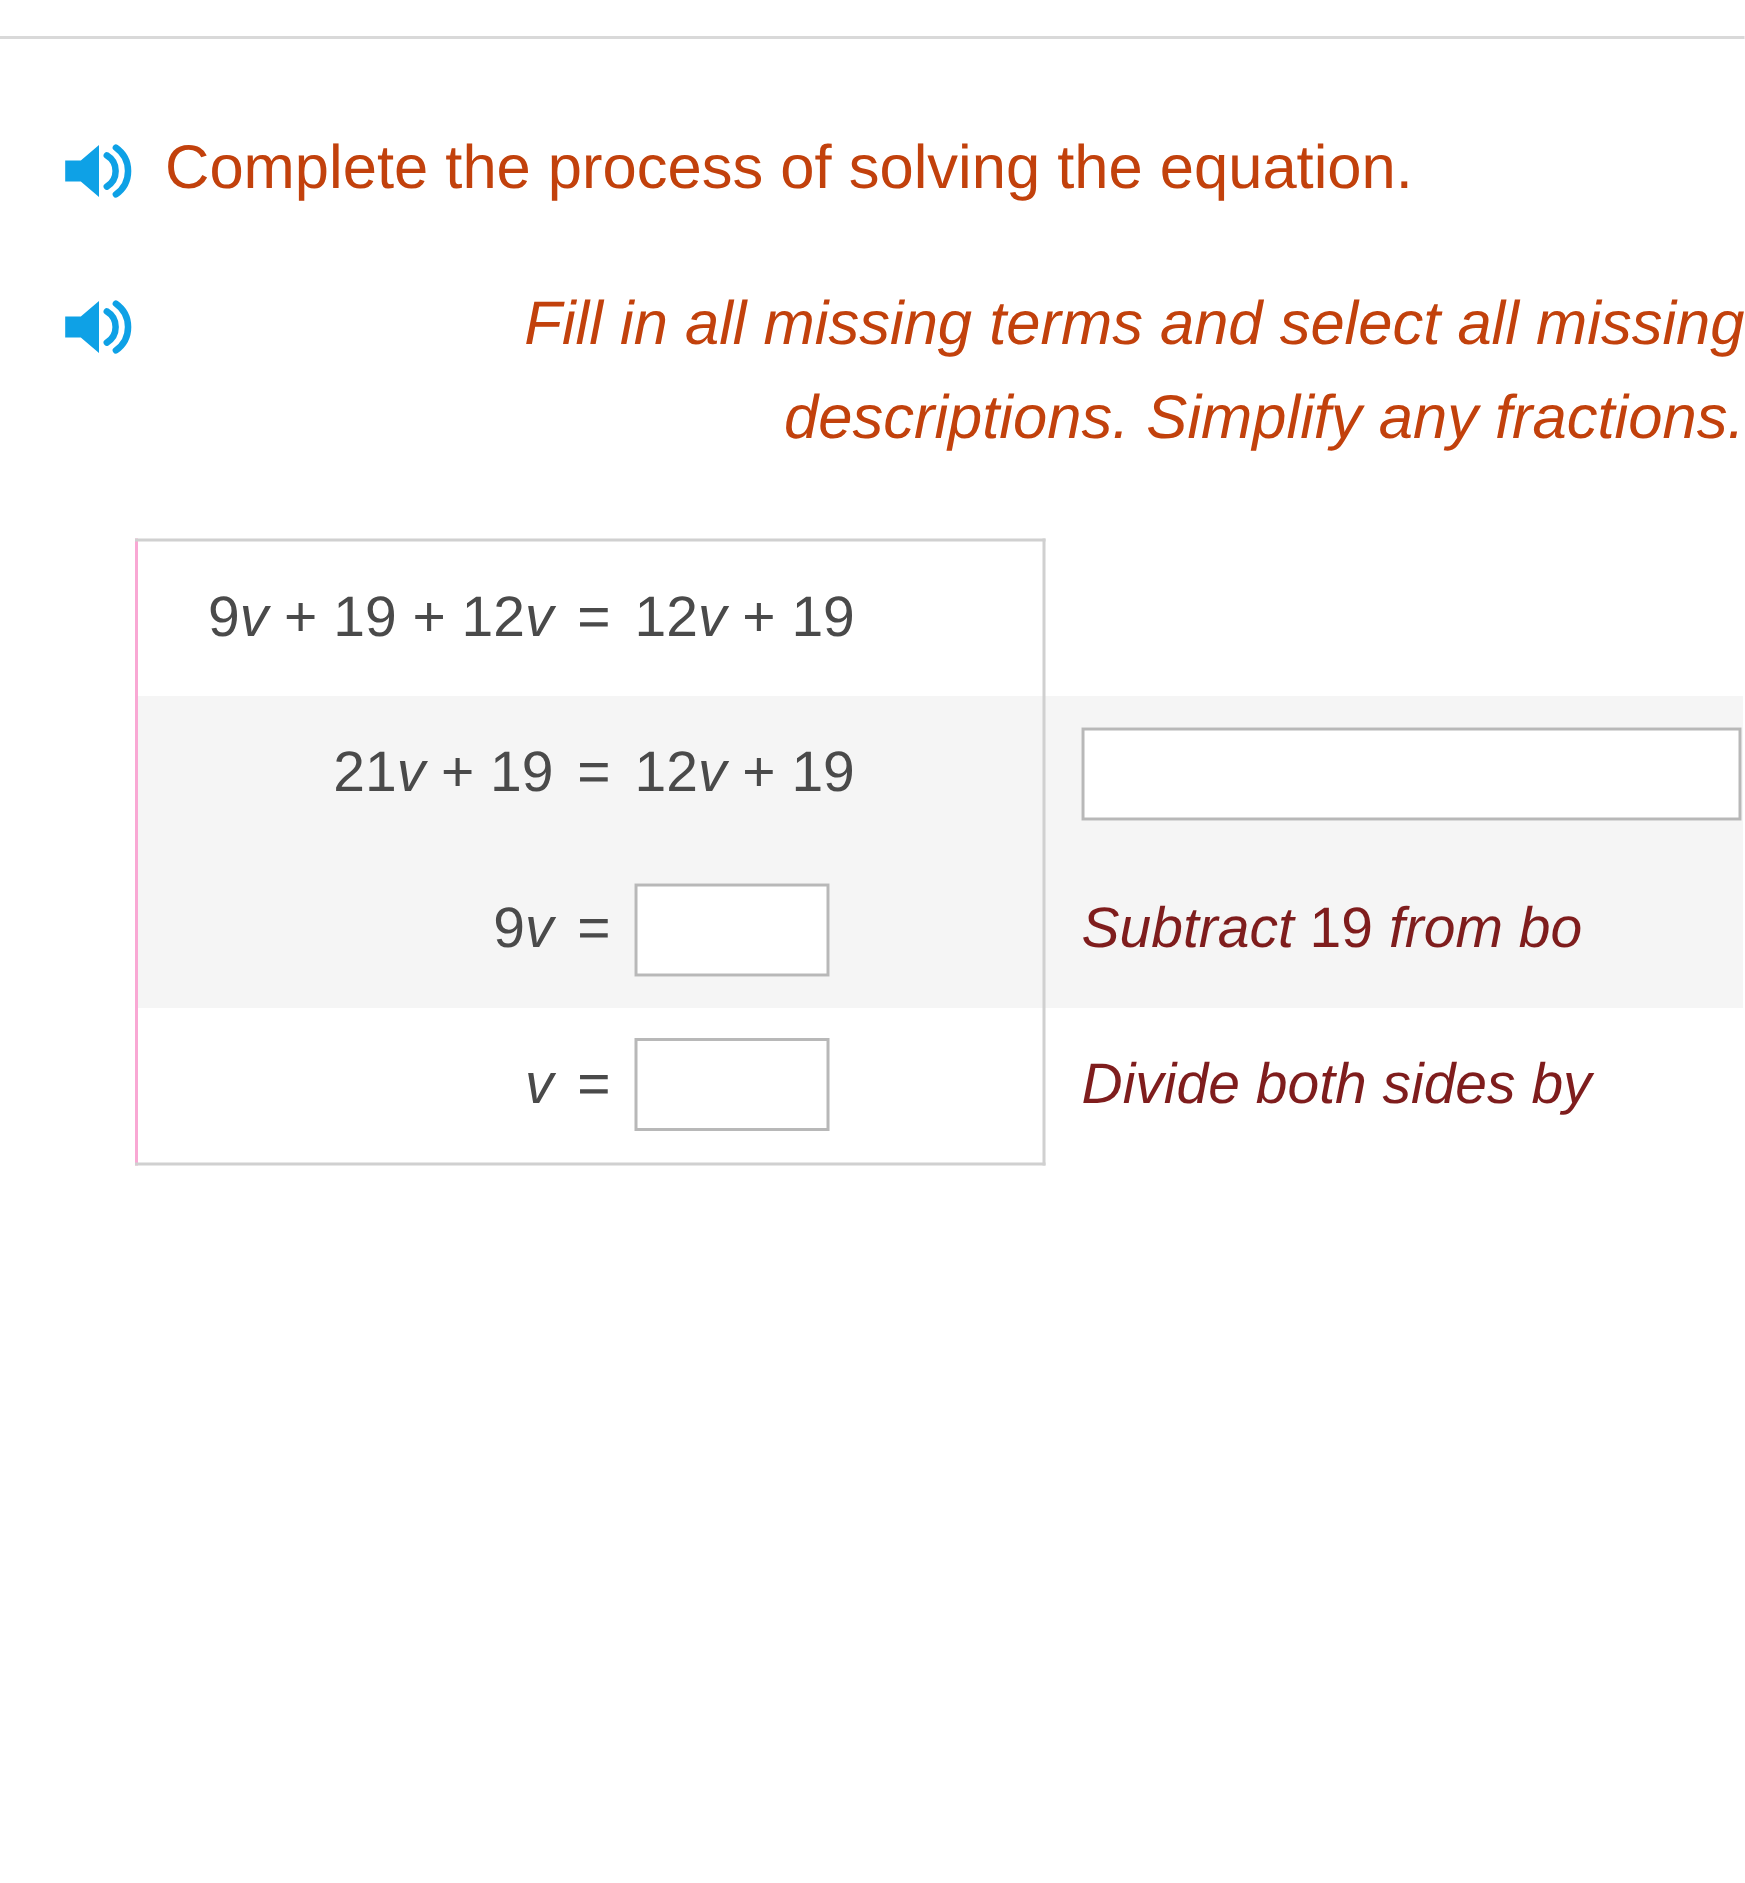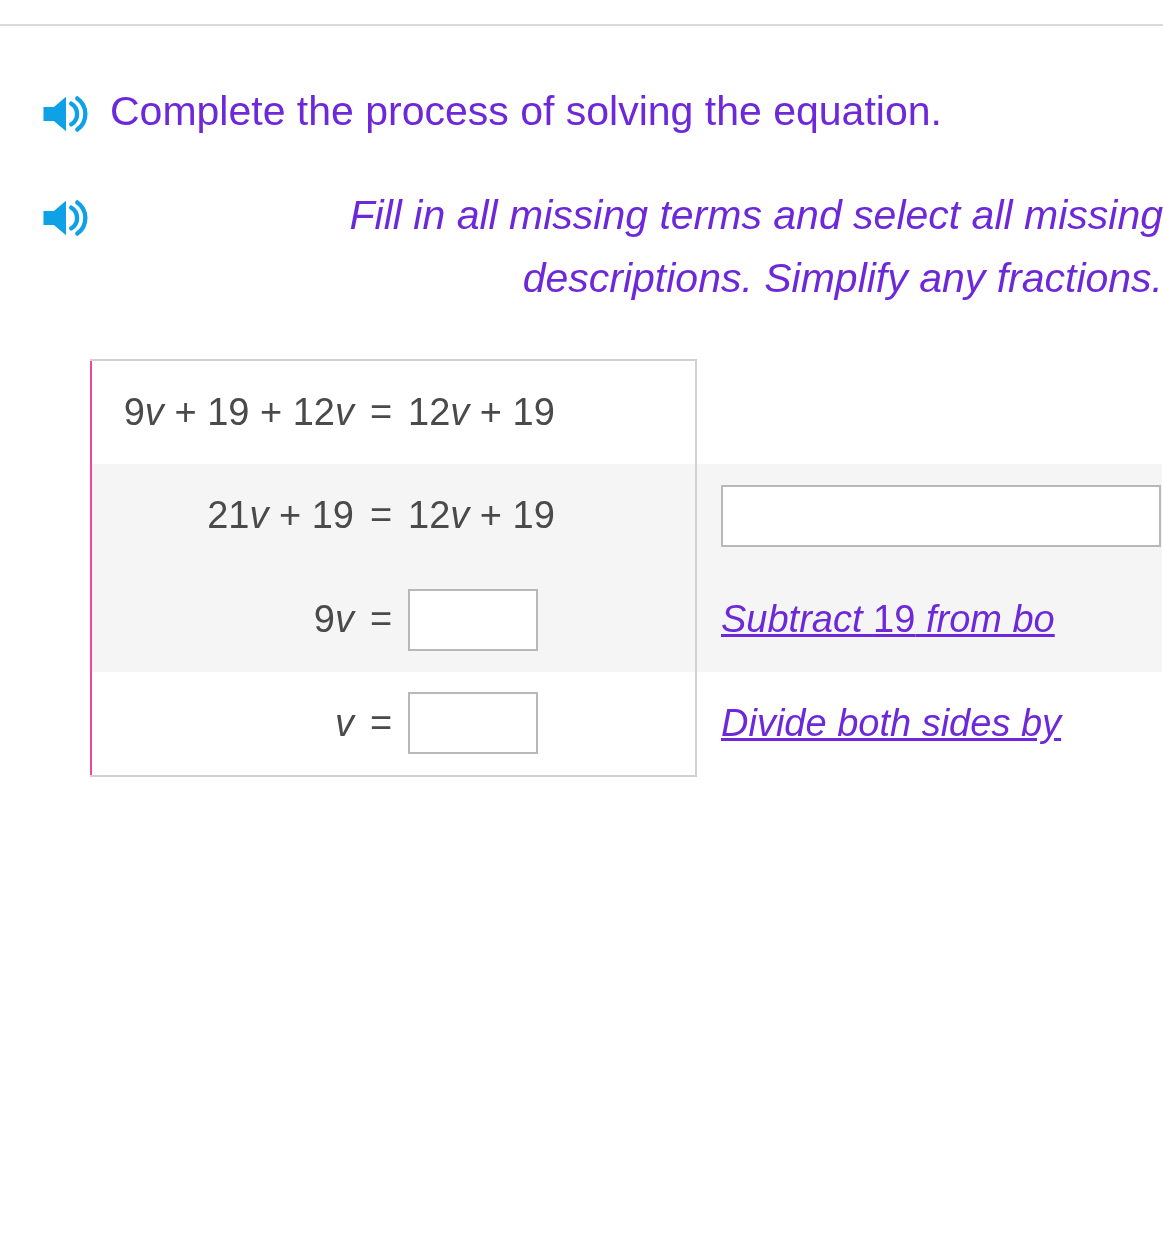--- a/index.html
+++ b/index.html
@@ -26,21 +26,21 @@
   }
   .prompt-line {
     display: flex;
     align-items: flex-start;
     gap: 18px;
     margin-bottom: 10px;
   }
   .prompt-text {
     font-size: 41px;
     line-height: 1.55;
-    color: #6d28d9;
+    color: #c2410c;
   }
   .prompt-text.italic { font-style: italic; text-align: right; }
   .audio-icon {
     flex-shrink: 0;
     width: 52px;
     height: 48px;
     margin-top: 10px;
     cursor: pointer;
   }
   .section-gap { height: 30px; }
@@ -50,33 +50,32 @@
     border-collapse: collapse;
   }
   .work-table td {
     vertical-align: middle;
     height: 104px;
     font-size: 38px;
   }
   .work-table tr.shade td { background: #f5f5f5; }
   .eq-col {
     width: 680px;
-    border-left: 2px solid #ec4899;
+    border-left: 2px solid #f9a8d4;
     border-right: 2px solid #d0d0d0;
-    padding: 0 27px;
+    padding: 0 12px;
     color: #4a4a4a;
   }
   .work-table tr:first-child .eq-col { border-top: 2px solid #d0d0d0; }
   .work-table tr:last-child  .eq-col { border-bottom: 2px solid #d0d0d0; }
 
   .desc-col {
     padding-left: 24px;
-    color: #6d28d9;
+    color: #7f1d1d;
     white-space: nowrap;
-    text-decoration: underline;
   }
   .desc-col .sub { font-style: italic; }
   .desc-col .sub .num { font-style: normal; }
 
   .eq-wrap {
     display: flex;
     align-items: center;
     justify-content: flex-end;
     width: 100%;
     gap: 12px;

